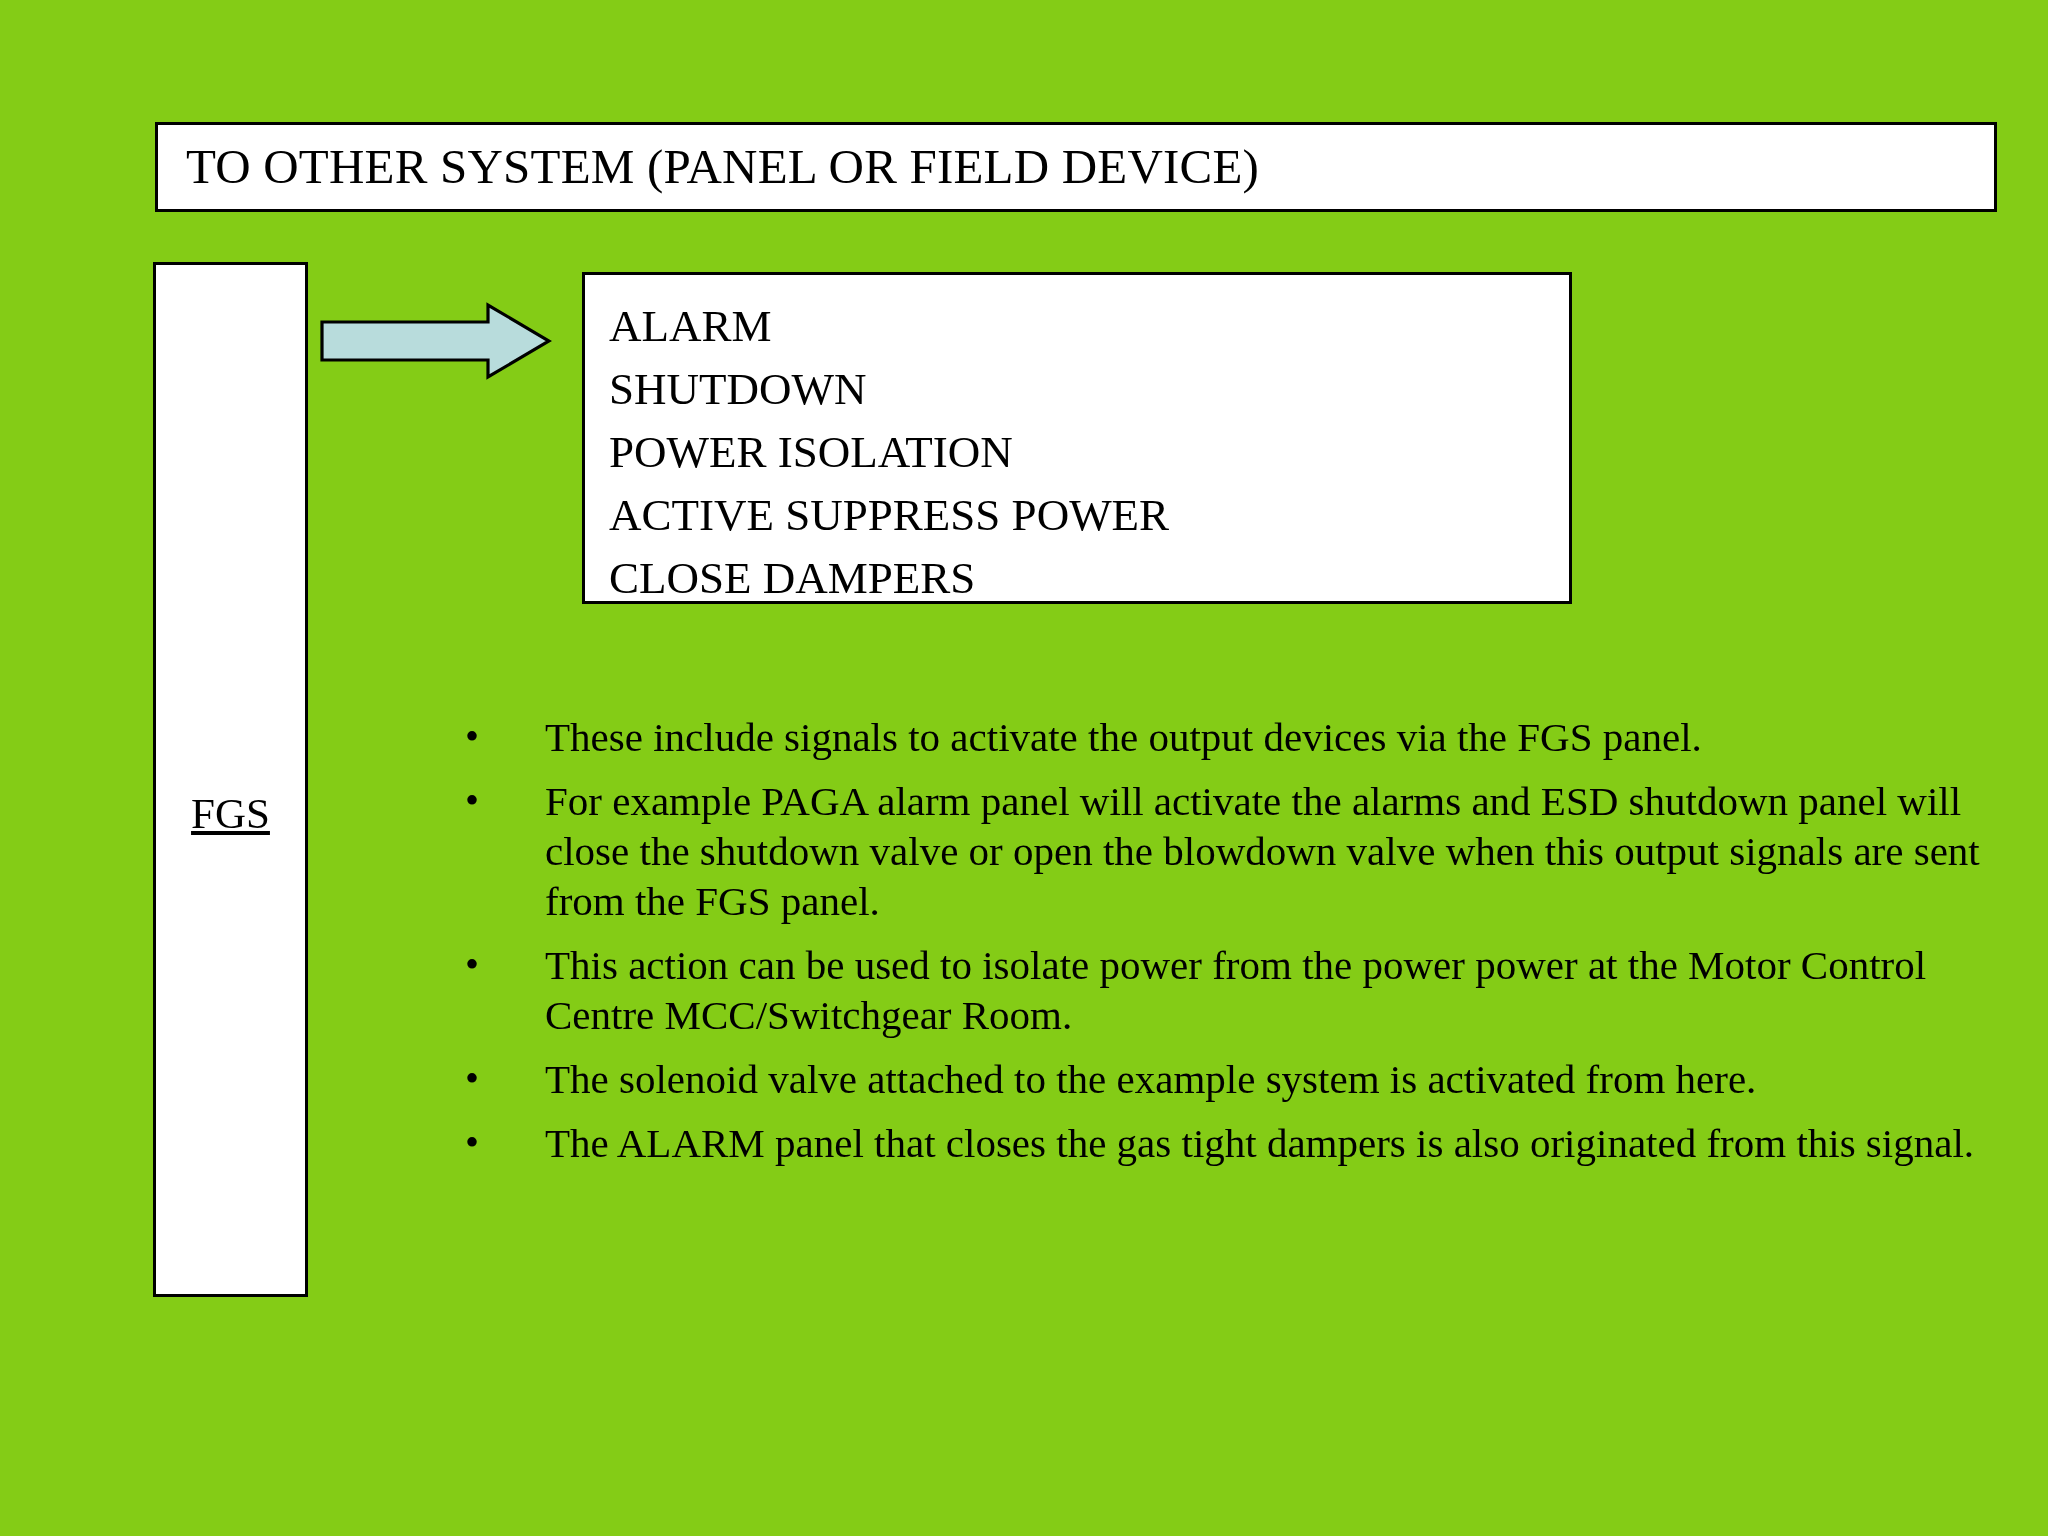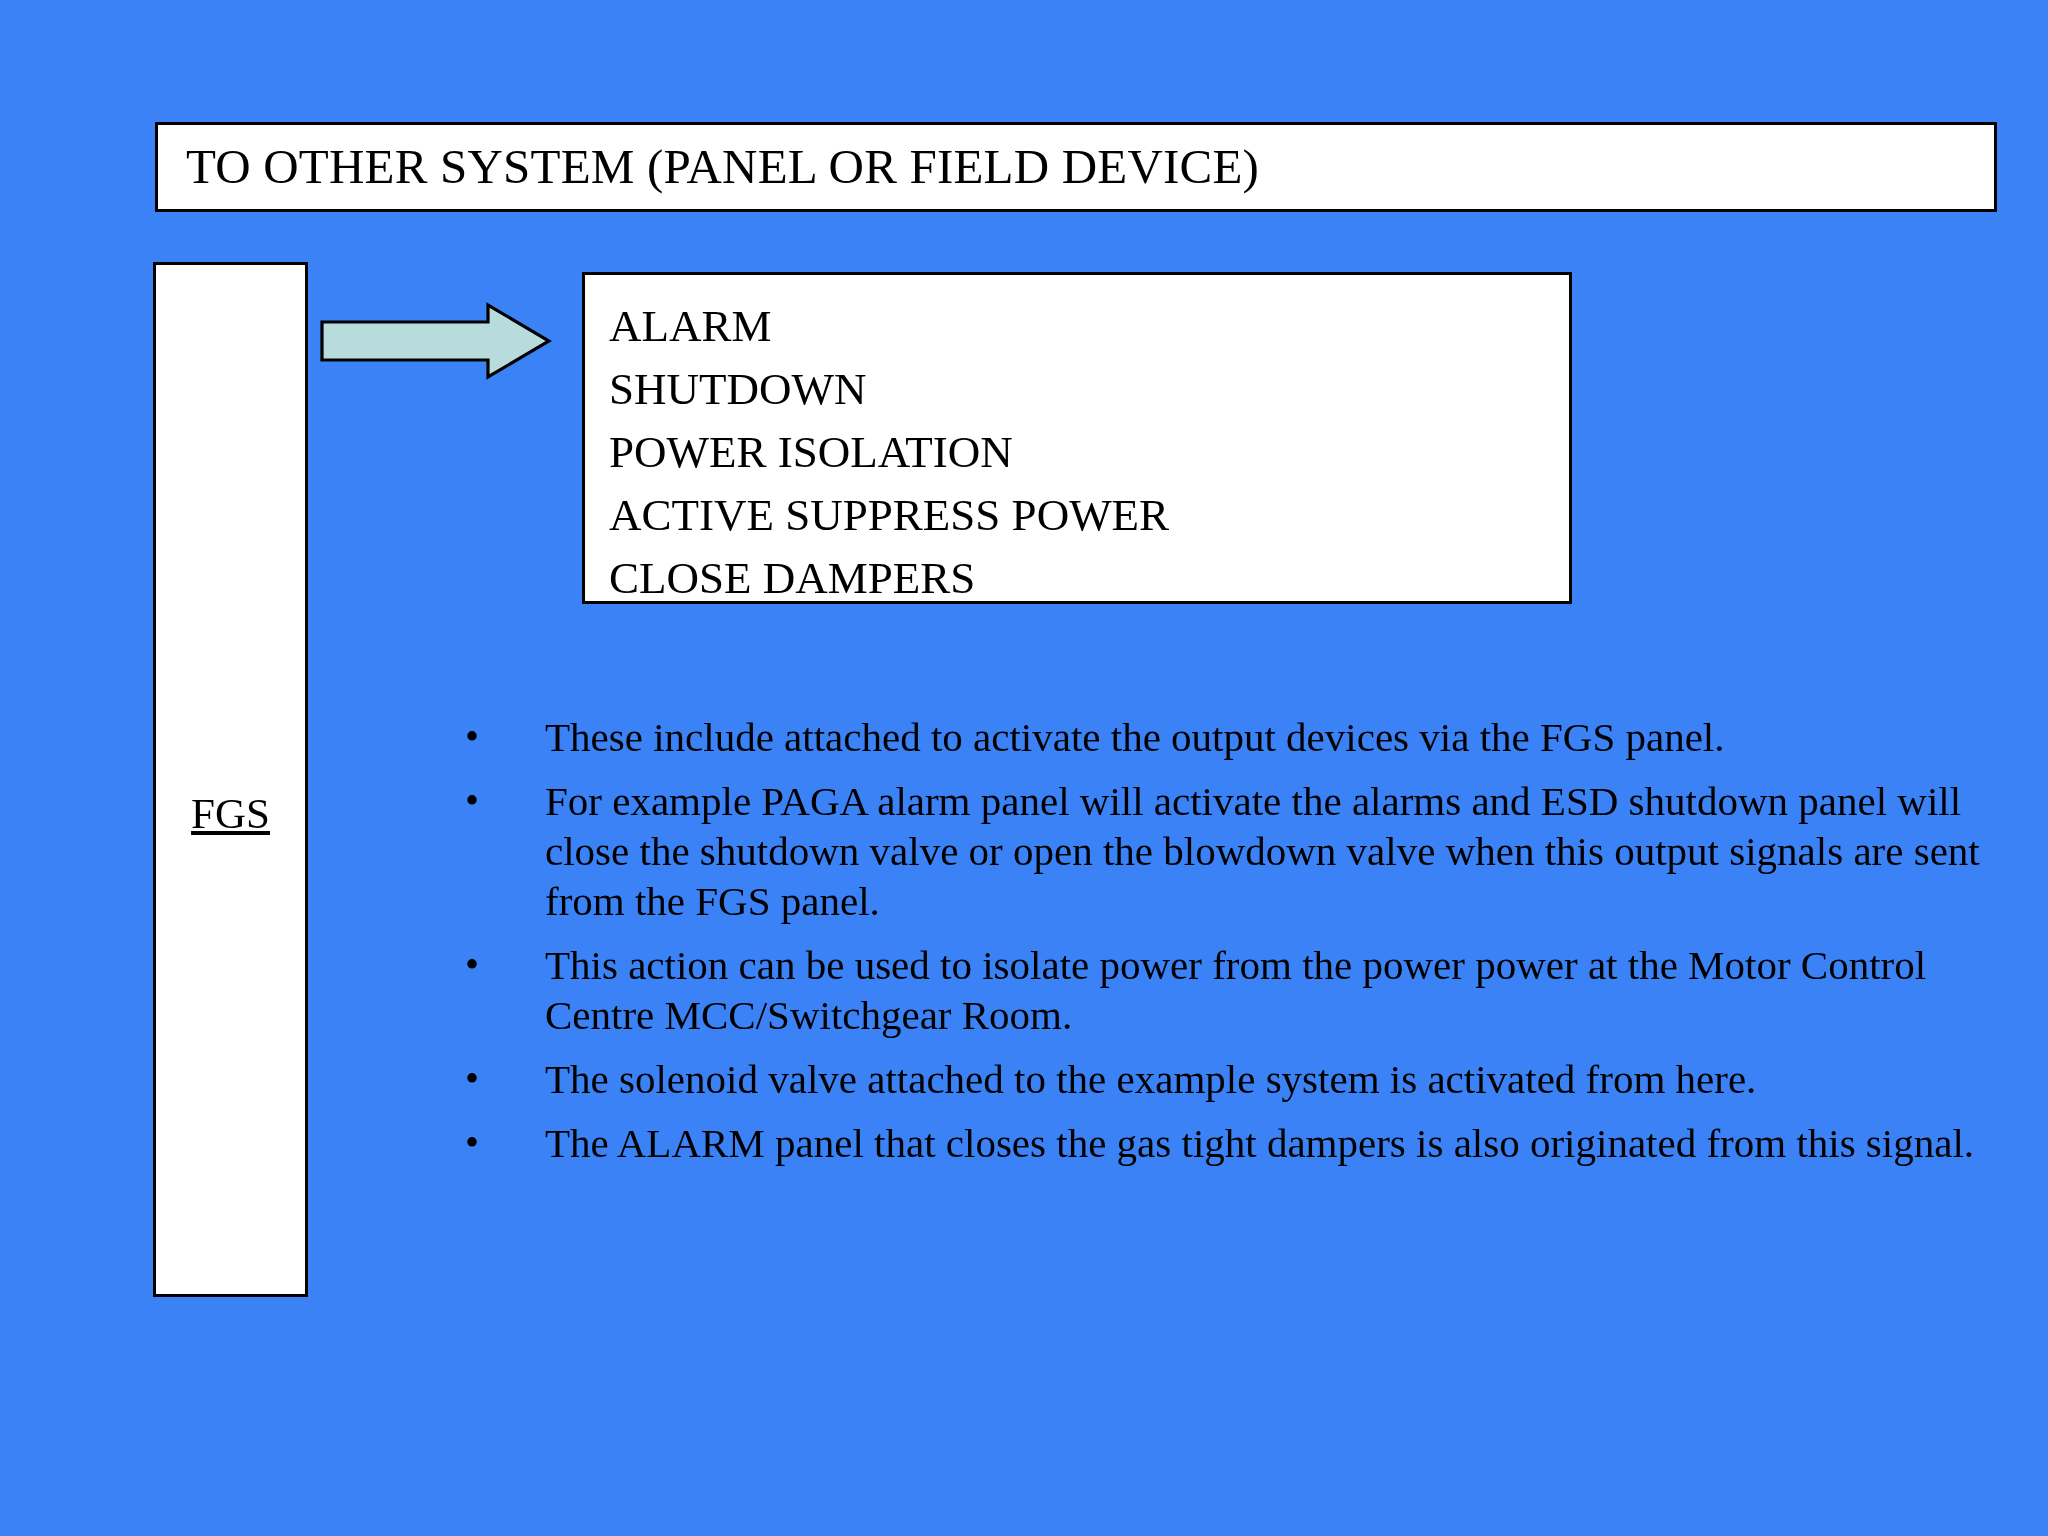--- a/index.html
+++ b/index.html
@@ -4,21 +4,21 @@
 <style>
   html, body {
     margin: 0;
     padding: 0;
     background: #ffffff;
   }
   #slide {
     position: relative;
     width: 2048px;
     height: 1536px;
-    background: #3b82f6;
+    background: #84cc16;
     overflow: hidden;
     font-family: "Liberation Serif", "DejaVu Serif", serif;
     color: #000000;
   }
 
   
   #title-box {
     position: absolute;
     left: 155px;
     top: 122px;
@@ -150,21 +150,21 @@
       <div class="action-line">POWER ISOLATION</div>
       <div class="action-line">ACTIVE SUPPRESS POWER</div>
       <div class="action-line">CLOSE DAMPERS</div>
     </div>
   </div>
 
   <div id="bullets">
 
     <div class="bullet-item">
       <span class="bullet-dot">•</span>
-      <span class="bullet-text">These include attached to activate the output devices via the FGS panel.</span>
+      <span class="bullet-text">These include signals to activate the output devices via the FGS panel.</span>
     </div>
 
     <div class="bullet-item">
       <span class="bullet-dot">•</span>
       <span class="bullet-text">For example PAGA alarm panel will activate the alarms and ESD shutdown panel will close the shutdown valve or open the blowdown valve when this output signals are sent from the FGS panel.</span>
     </div>
 
     <div class="bullet-item">
       <span class="bullet-dot">•</span>
       <span class="bullet-text">This action can be used to isolate power from the power power at the Motor Control Centre MCC/Switchgear Room.</span>

